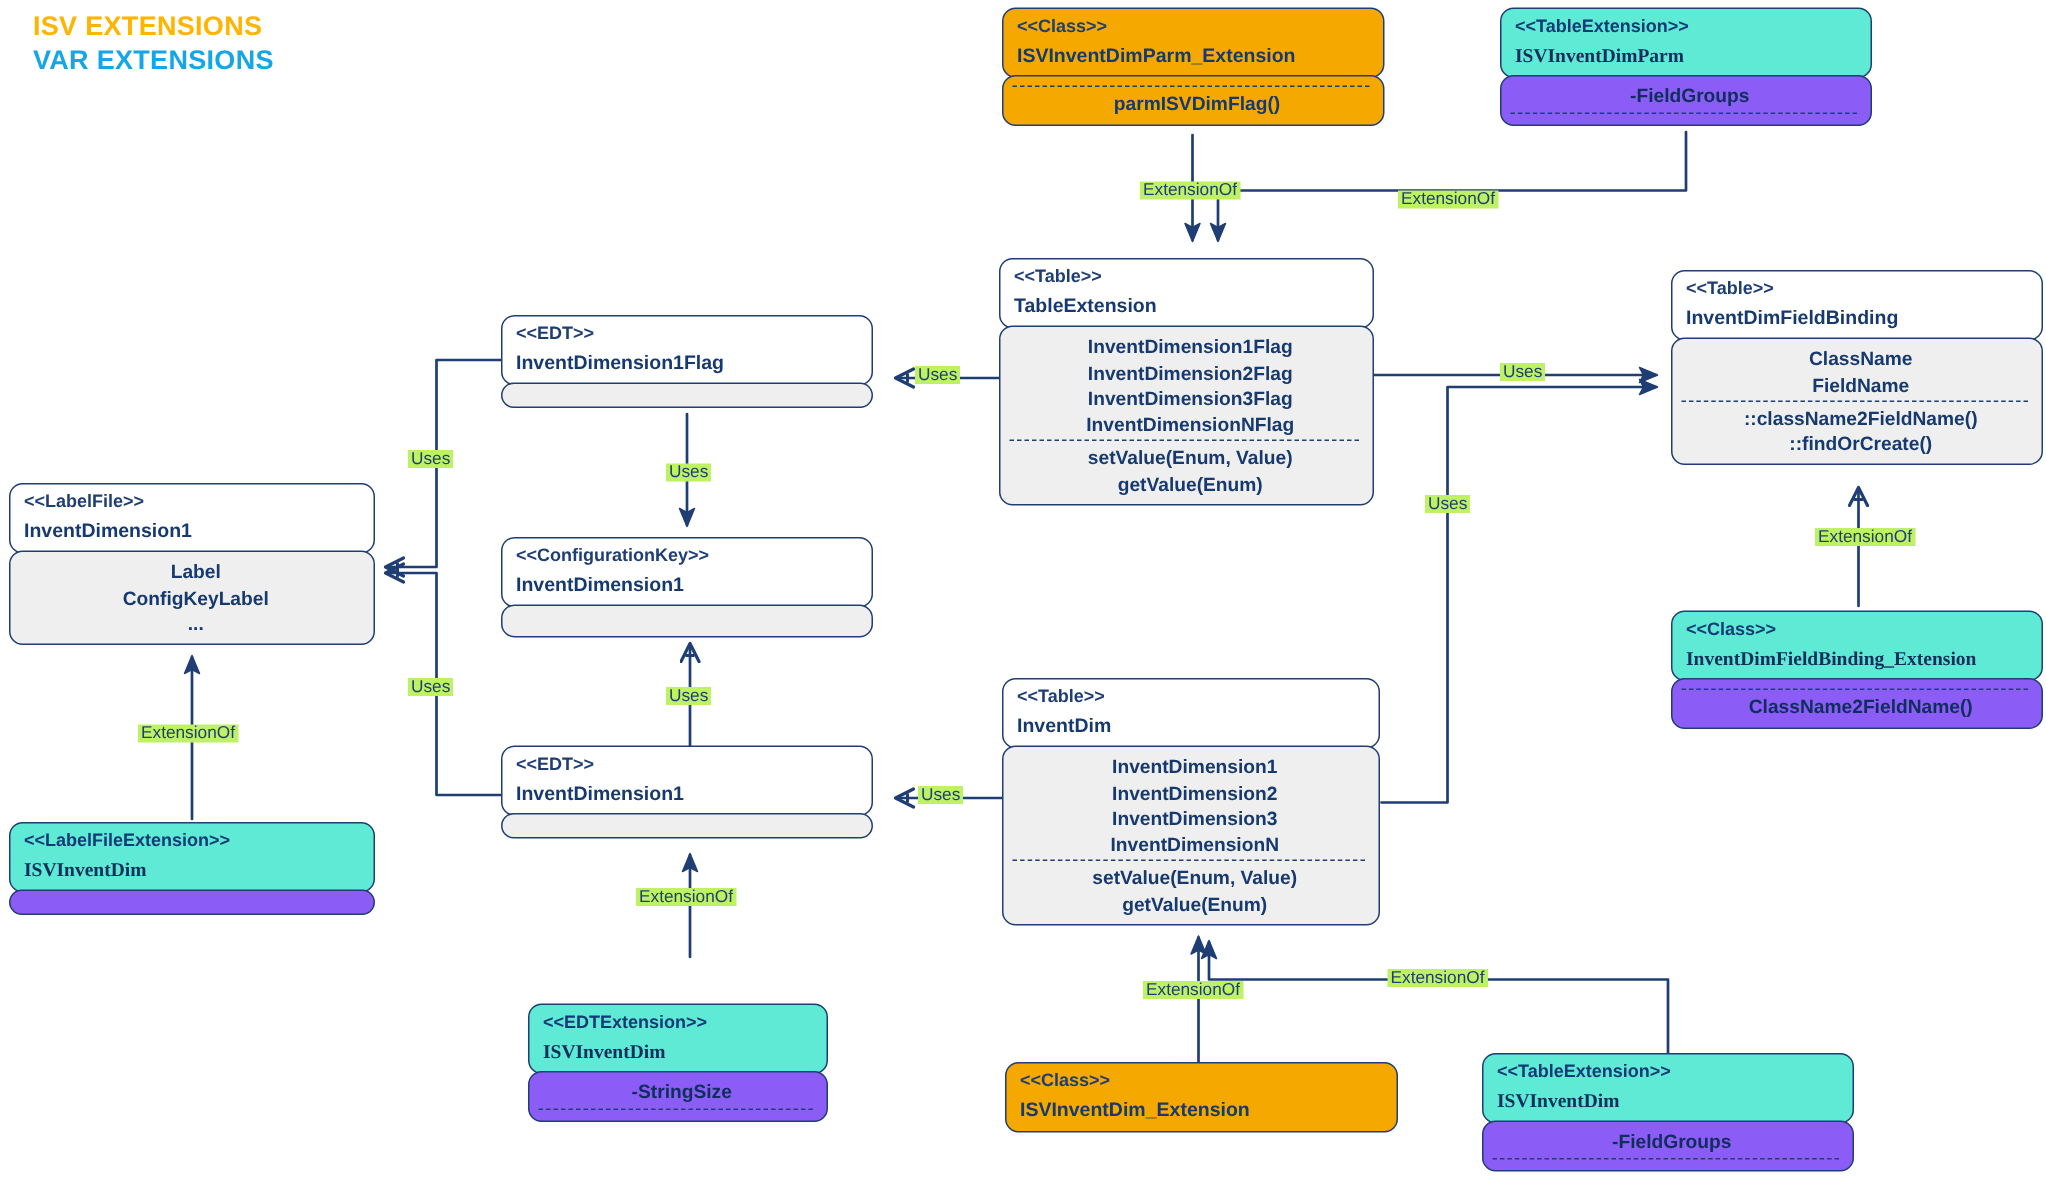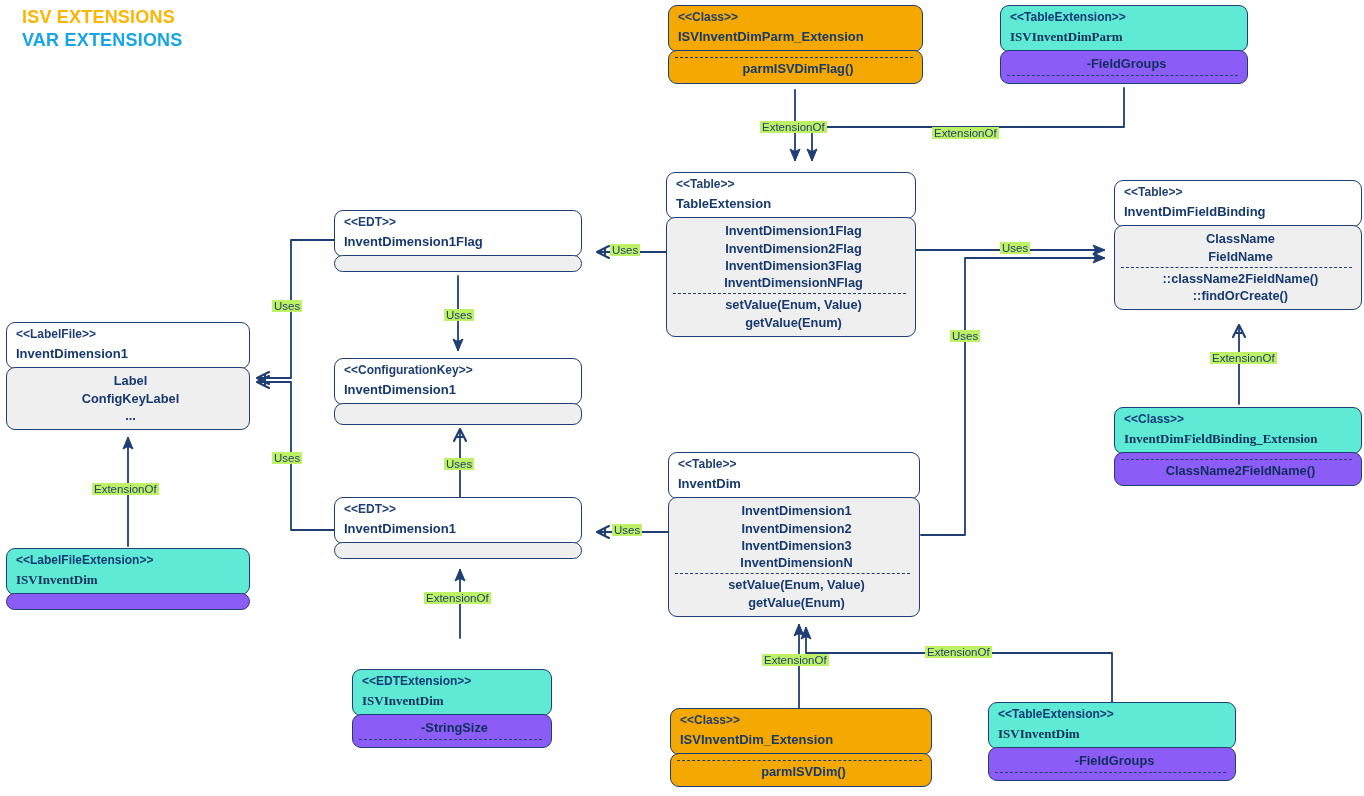--- a/index.html
+++ b/index.html
@@ -303,24 +303,20 @@
       <div class="nsep"></div>
       <div class="nrow">setValue(Enum, Value)</div>
       <div class="nrow">getValue(Enum)</div>
     </div>
   </div>
 
   <div class="node isv" style="left:670px; top:708px; width:262px;">
     <div class="nhead">
       <div class="nstereo">&lt;&lt;Class&gt;&gt;</div>
       <div class="nname">ISVInventDim_Extension</div>
-    </div>
-    <div class="nbody">
-      <div class="nsep"></div>
-      <div class="nrow">parmISVDim()</div>
     </div>
   </div>
 
   <div class="node var" style="left:988px; top:702px; width:248px;">
     <div class="nhead">
       <div class="nstereo">&lt;&lt;TableExtension&gt;&gt;</div>
       <div class="nname">ISVInventDim</div>
     </div>
     <div class="nbody">
       <div class="nrow">-FieldGroups</div>

